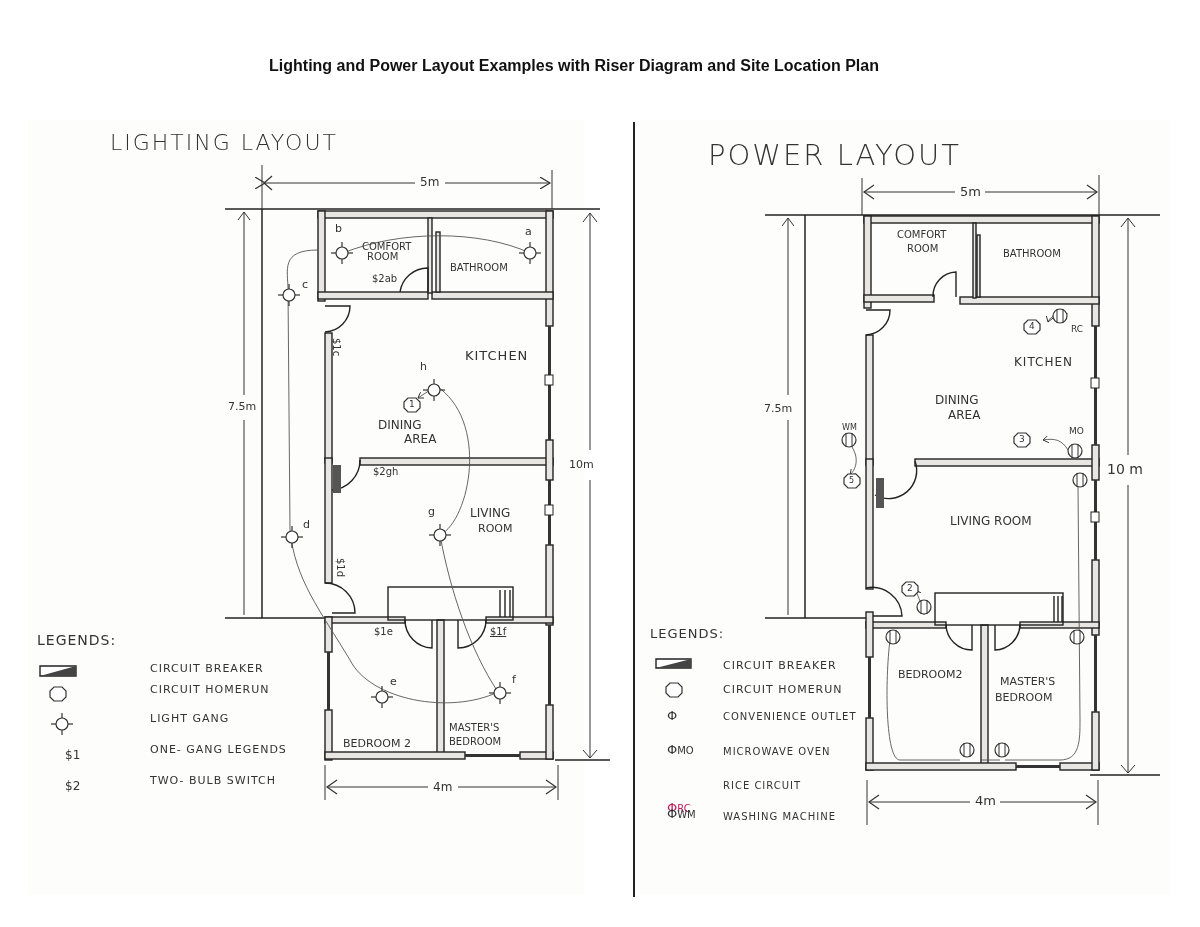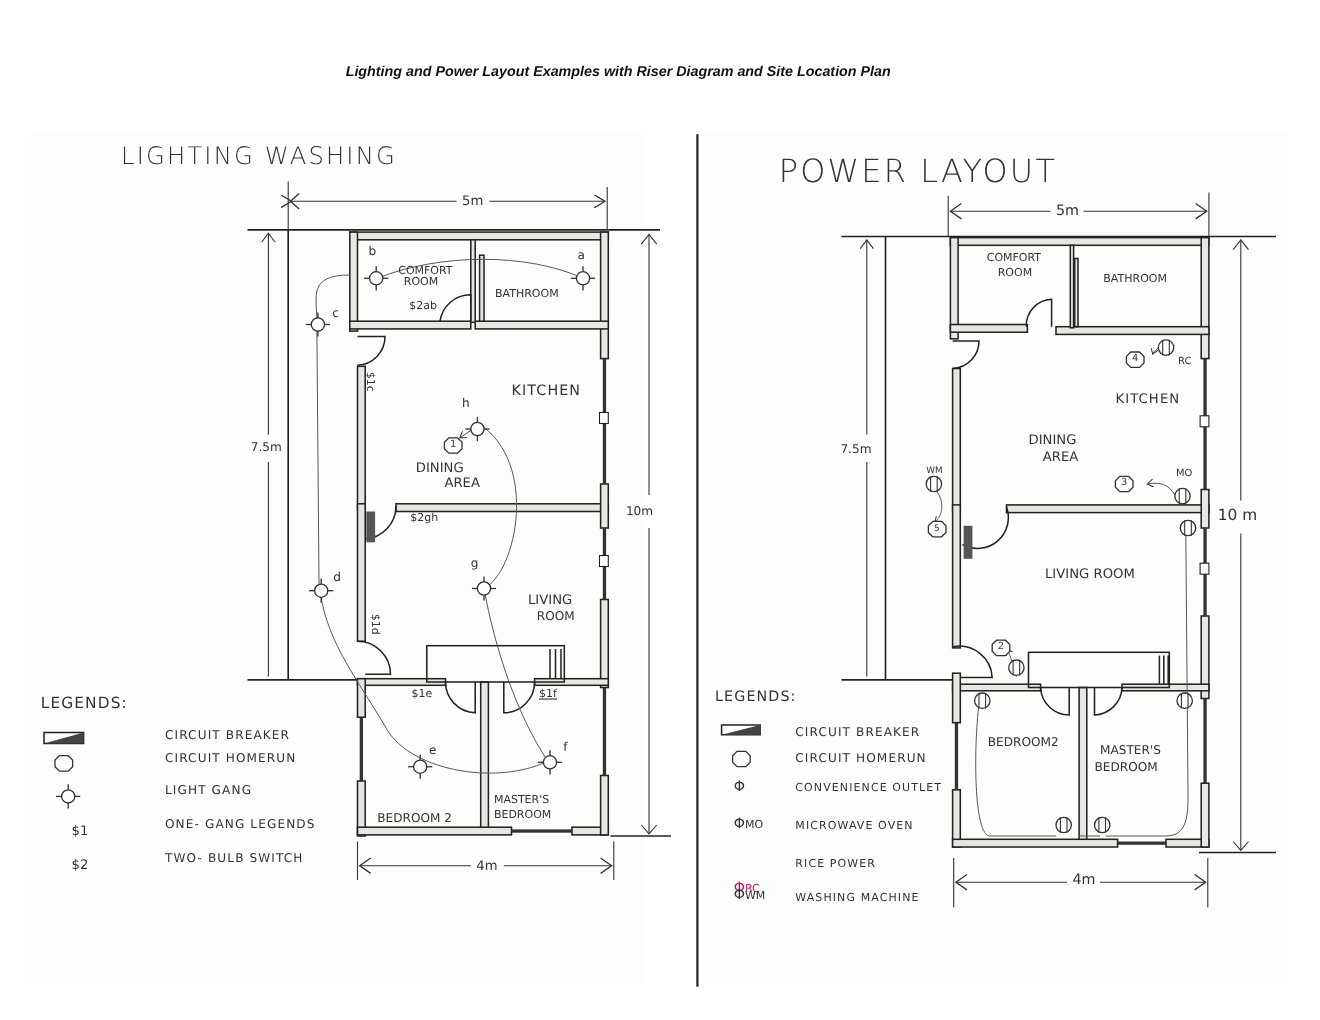--- a/index.html
+++ b/index.html
@@ -1,17 +1,17 @@
 <!DOCTYPE html>
 <html><head>
 <meta charset="utf-8">
 <style>
   html, body { margin:0; padding:0; background:#ffffff; }
   body { width:1200px; height:927px; position:relative; overflow:hidden; font-family:"Liberation Sans", sans-serif; }
-  .page-title { position:absolute; left:0; width:1124px; top:57px; text-align:center; font-size:13px; font-weight:bold; color:#111; font-family:"Liberation Sans", sans-serif;font-style:italic; }
+  .page-title { position:absolute; left:12px; width:1124px; top:57px; text-align:center; font-size:16px; font-weight:bold; color:#111; font-family:"Liberation Sans", sans-serif; }
   .sheet { position:absolute; top:120px; background:#fdfdfc; }
   .sheet-left { left:28px; width:556px; height:775px; }
   .sheet-right { left:640px; width:530px; height:775px; }
   .divider { position:absolute; left:633px; top:122px; width:2px; height:775px; background:#222; }
   svg { position:absolute; left:0; top:0; }
   .heading { position:absolute; font-family:"DejaVu Sans", sans-serif; font-weight:300; color:#333; letter-spacing:2px; }
 </style>
 </head>
 <body>
 
@@ -259,21 +259,21 @@
     <use href="#bulb" x="62" y="724"></use>
   </g>
 
   <g>
     <polygon points="656,659 691,659 691,668 656,668" fill="#fff" stroke="#222" stroke-width="1.4"></polygon>
     <polygon points="656,668 691,659 691,668" fill="#444"></polygon>
     <use href="#octagon" x="674" y="690"></use>
   </g>
 </svg>
 
-<div class="heading" style="left:110px;top:130px;font-size:22px;">LIGHTING  WASHING</div>
+<div class="heading" style="left:110px;top:130px;font-size:22px;">LIGHTING  LAYOUT</div>
 <div class="heading" style="left:708px;top:138px;font-size:29px;">POWER  LAYOUT</div>
 
 <div style="position:absolute;font-family:'DejaVu Sans',sans-serif;color:#333;font-size:11px;">
 </div>
 <div style="position:absolute;left:420px;top:175px;font:12px 'DejaVu Sans',sans-serif;color:#333;">5m</div>
 <div style="position:absolute;left:228px;top:400px;font:11px 'DejaVu Sans',sans-serif;color:#333;">7.5m</div>
 <div style="position:absolute;left:569px;top:458px;font:11px 'DejaVu Sans',sans-serif;color:#333;">10m</div>
 <div style="position:absolute;left:433px;top:780px;font:12px 'DejaVu Sans',sans-serif;color:#333;">4m</div>
 
 <div style="position:absolute;left:362px;top:242px;font:10px 'DejaVu Sans',sans-serif;color:#333;line-height:10px;text-align:center;">
@@ -283,21 +283,21 @@
 <div style="position:absolute;left:372px;top:273px;font:10px 'DejaVu Sans',sans-serif;color:#333;">$2ab</div>
 <div style="position:absolute;left:450px;top:262px;font:10px 'DejaVu Sans',sans-serif;color:#333;">BATHROOM</div>
 <div style="position:absolute;left:465px;top:348px;font:13px 'DejaVu Sans',sans-serif;color:#333;letter-spacing:1px;">KITCHEN</div>
 <div style="position:absolute;left:378px;top:418px;font:12px 'DejaVu Sans',sans-serif;color:#333;line-height:14px;">
   <div>DINING</div>
   <div style="margin-left:26px;">AREA</div>
 </div>
 <div style="position:absolute;left:409px;top:399px;font:9px 'DejaVu Sans',sans-serif;color:#333;">1</div>
 <div style="position:absolute;left:330px;top:338px;font:10px 'DejaVu Sans',sans-serif;color:#333;transform:rotate(90deg);transform-origin:left top;margin-left:12px;">$1c</div>
 <div style="position:absolute;left:373px;top:466px;font:10px 'DejaVu Sans',sans-serif;color:#333;">$2gh</div>
-<div style="position:absolute;left:480px;top:505px;font:12px 'DejaVu Sans',sans-serif;color:#333;line-height:16px;margin-top:32px;">
+<div style="position:absolute;left:470px;top:505px;font:12px 'DejaVu Sans',sans-serif;color:#333;line-height:16px;">
   <div>LIVING</div>
   <div style="margin-left:8px;font-size:11px;">ROOM</div>
 </div>
 <div style="position:absolute;left:346px;top:558px;font:10px 'DejaVu Sans',sans-serif;color:#333;transform:rotate(90deg);transform-origin:left top;">$1d</div>
 <div style="position:absolute;left:374px;top:626px;font:10px 'DejaVu Sans',sans-serif;color:#333;">$1e</div>
 <div style="position:absolute;left:490px;top:626px;font:10px 'DejaVu Sans',sans-serif;color:#333;text-decoration:underline;">$1f</div>
 <div style="position:absolute;left:343px;top:737px;font:11px 'DejaVu Sans',sans-serif;color:#333;text-align:right;">BEDROOM 2</div>
 <div style="position:absolute;left:449px;top:721px;font:10px 'DejaVu Sans',sans-serif;color:#333;line-height:14px;">
   <div>MASTER'S</div>
   <div>BEDROOM</div>
@@ -353,15 +353,15 @@
 <div style="position:absolute;left:907px;top:583px;font:9px 'DejaVu Sans',sans-serif;color:#333;">2</div>
 
 <div style="position:absolute;left:650px;top:626px;font:13px 'DejaVu Sans',sans-serif;color:#333;letter-spacing:1px;">LEGENDS:</div>
 <div style="position:absolute;left:723px;top:659px;font:11px 'DejaVu Sans',sans-serif;color:#333;letter-spacing:1px;">CIRCUIT  BREAKER</div>
 <div style="position:absolute;left:723px;top:683px;font:11px 'DejaVu Sans',sans-serif;color:#333;letter-spacing:1px;">CIRCUIT  HOMERUN</div>
 <div style="position:absolute;left:667px;top:708px;font:13px 'DejaVu Sans',sans-serif;color:#333;">Φ</div>
 <div style="position:absolute;left:723px;top:711px;font:10px 'DejaVu Sans',sans-serif;color:#333;letter-spacing:1px;">CONVENIENCE  OUTLET</div>
 <div style="position:absolute;left:667px;top:742px;font:13px 'DejaVu Sans',sans-serif;color:#333;">Φ<span style="font-size:10px;">MO</span></div>
 <div style="position:absolute;left:723px;top:746px;font:10px 'DejaVu Sans',sans-serif;color:#333;letter-spacing:1px;">MICROWAVE  OVEN</div>
 <div style="position:absolute;left:667px;top:800px;font:13px 'DejaVu Sans',sans-serif;color:#be185d;">Φ<span style="font-size:10px;">RC</span></div>
-<div style="position:absolute;left:723px;top:780px;font:10px 'DejaVu Sans',sans-serif;color:#333;letter-spacing:1px;">RICE  POWER</div>
+<div style="position:absolute;left:723px;top:780px;font:10px 'DejaVu Sans',sans-serif;color:#333;letter-spacing:1px;">RICE  CIRCUIT</div>
 <div style="position:absolute;left:667px;top:806px;font:13px 'DejaVu Sans',sans-serif;color:#333;">Φ<span style="font-size:10px;">WM</span></div>
 <div style="position:absolute;left:723px;top:811px;font:10px 'DejaVu Sans',sans-serif;color:#333;letter-spacing:1px;">WASHING  MACHINE</div>
 
 </body></html>

